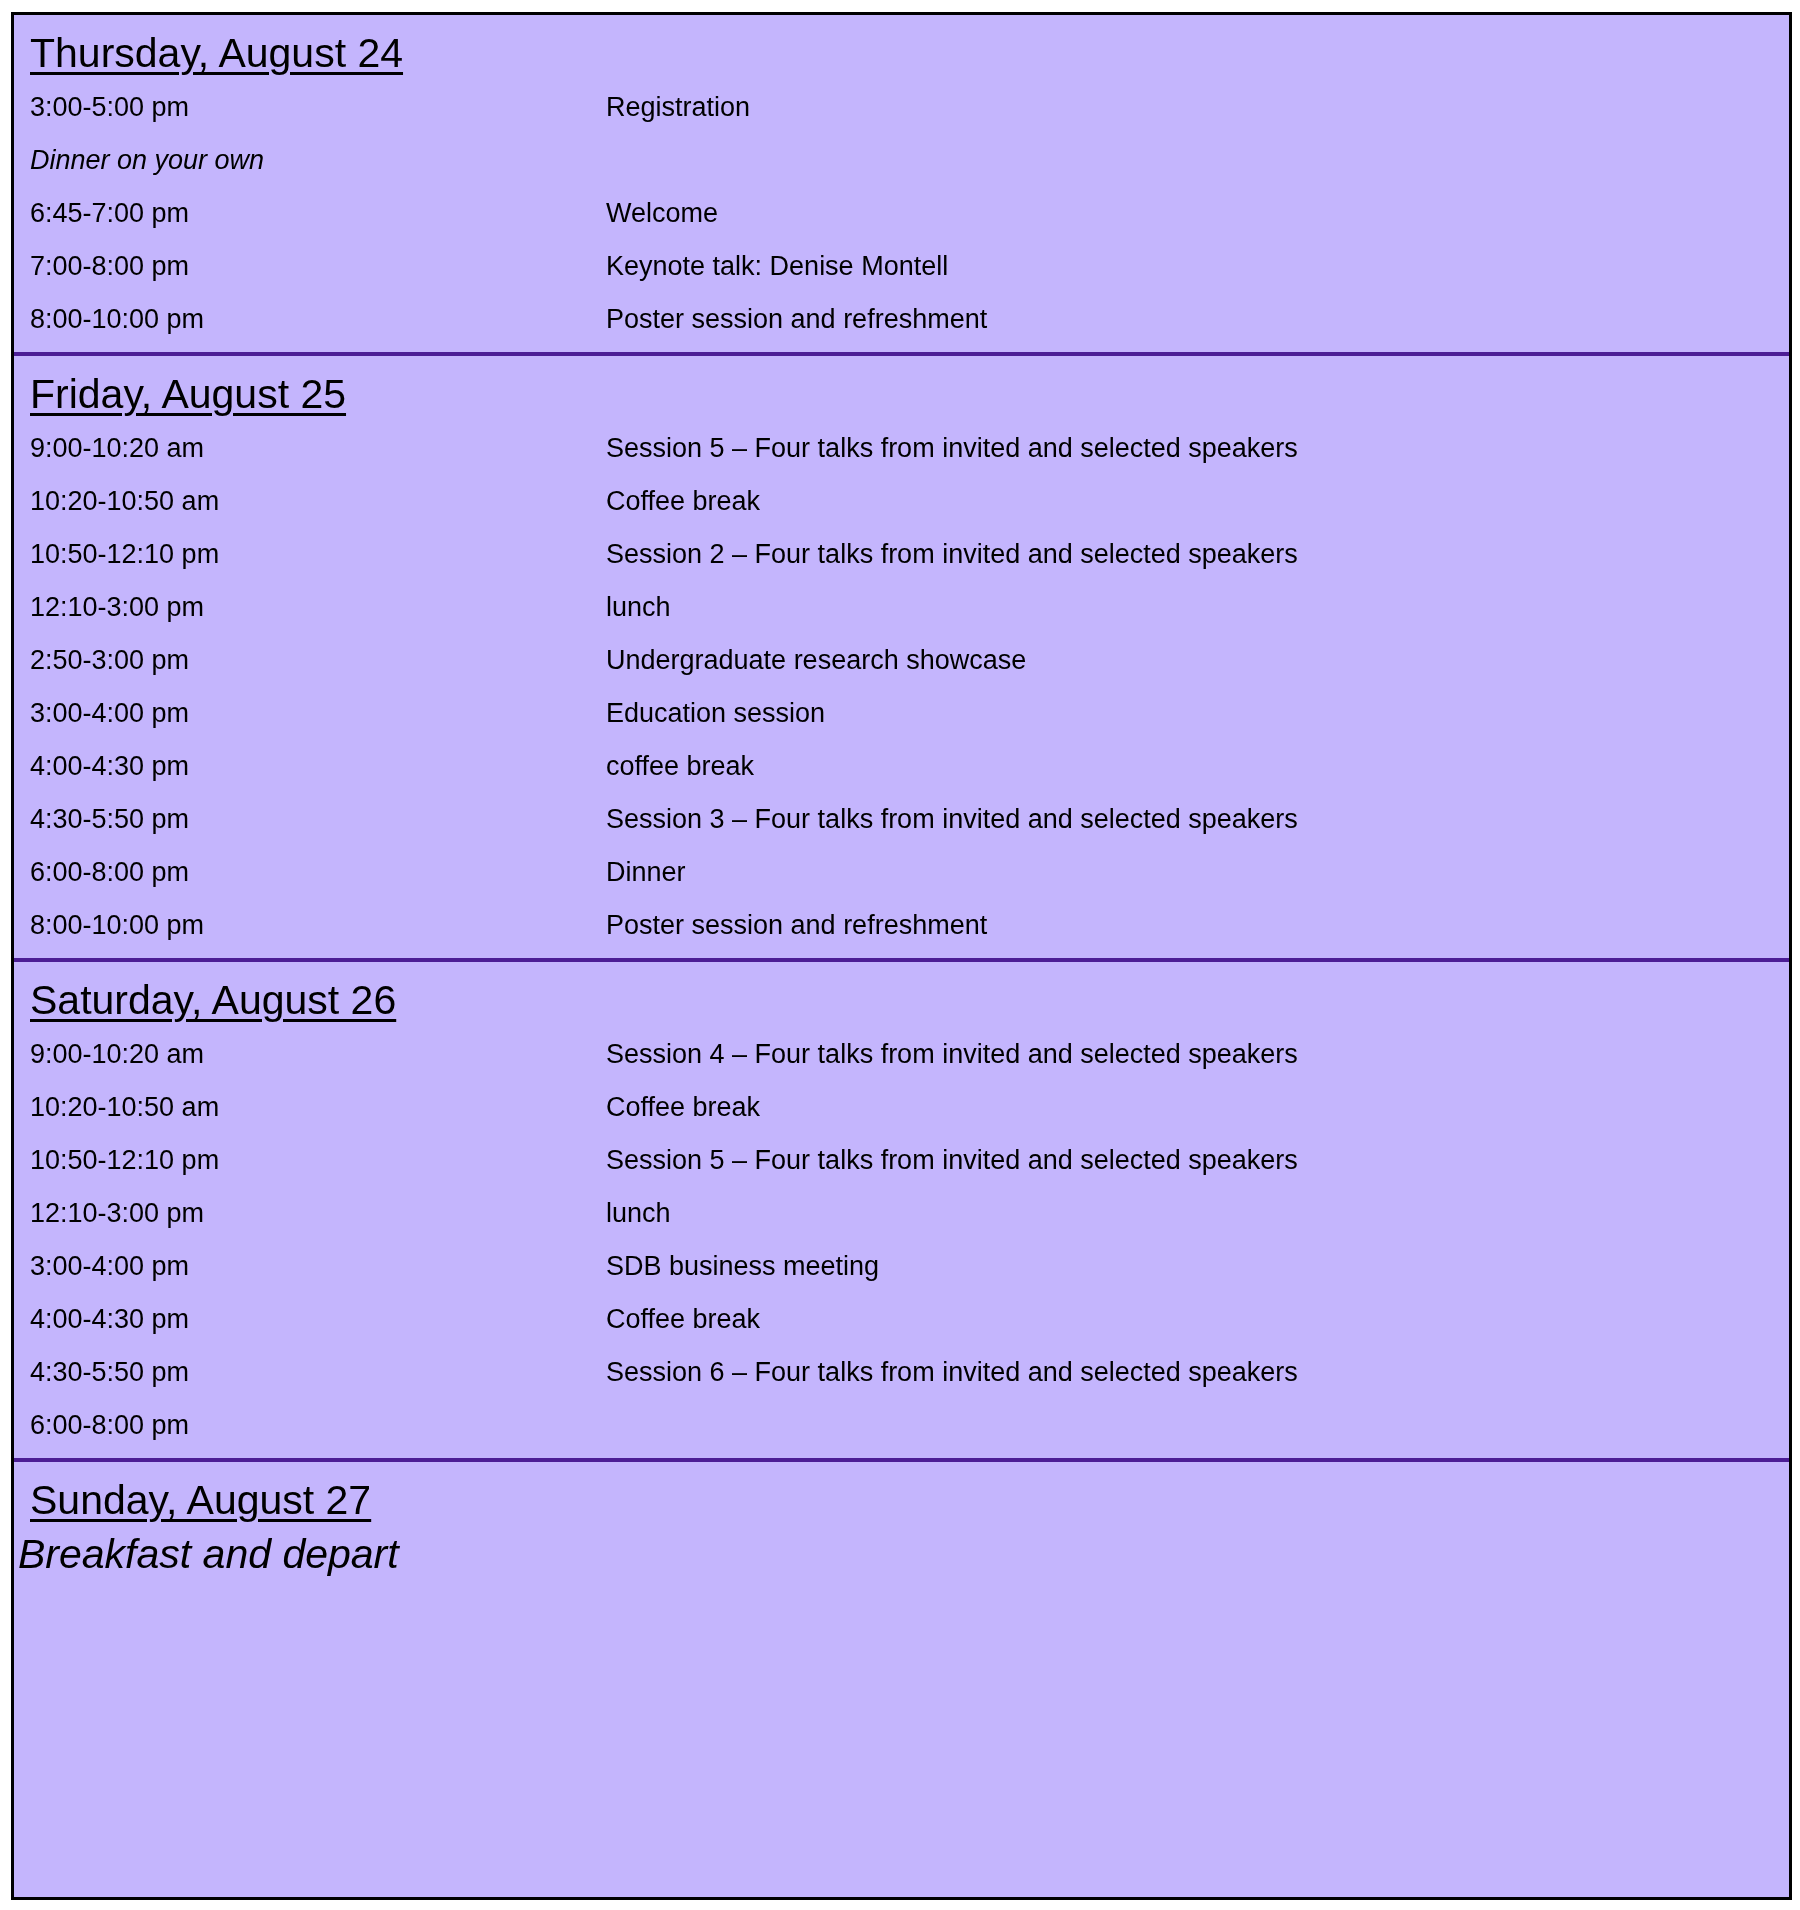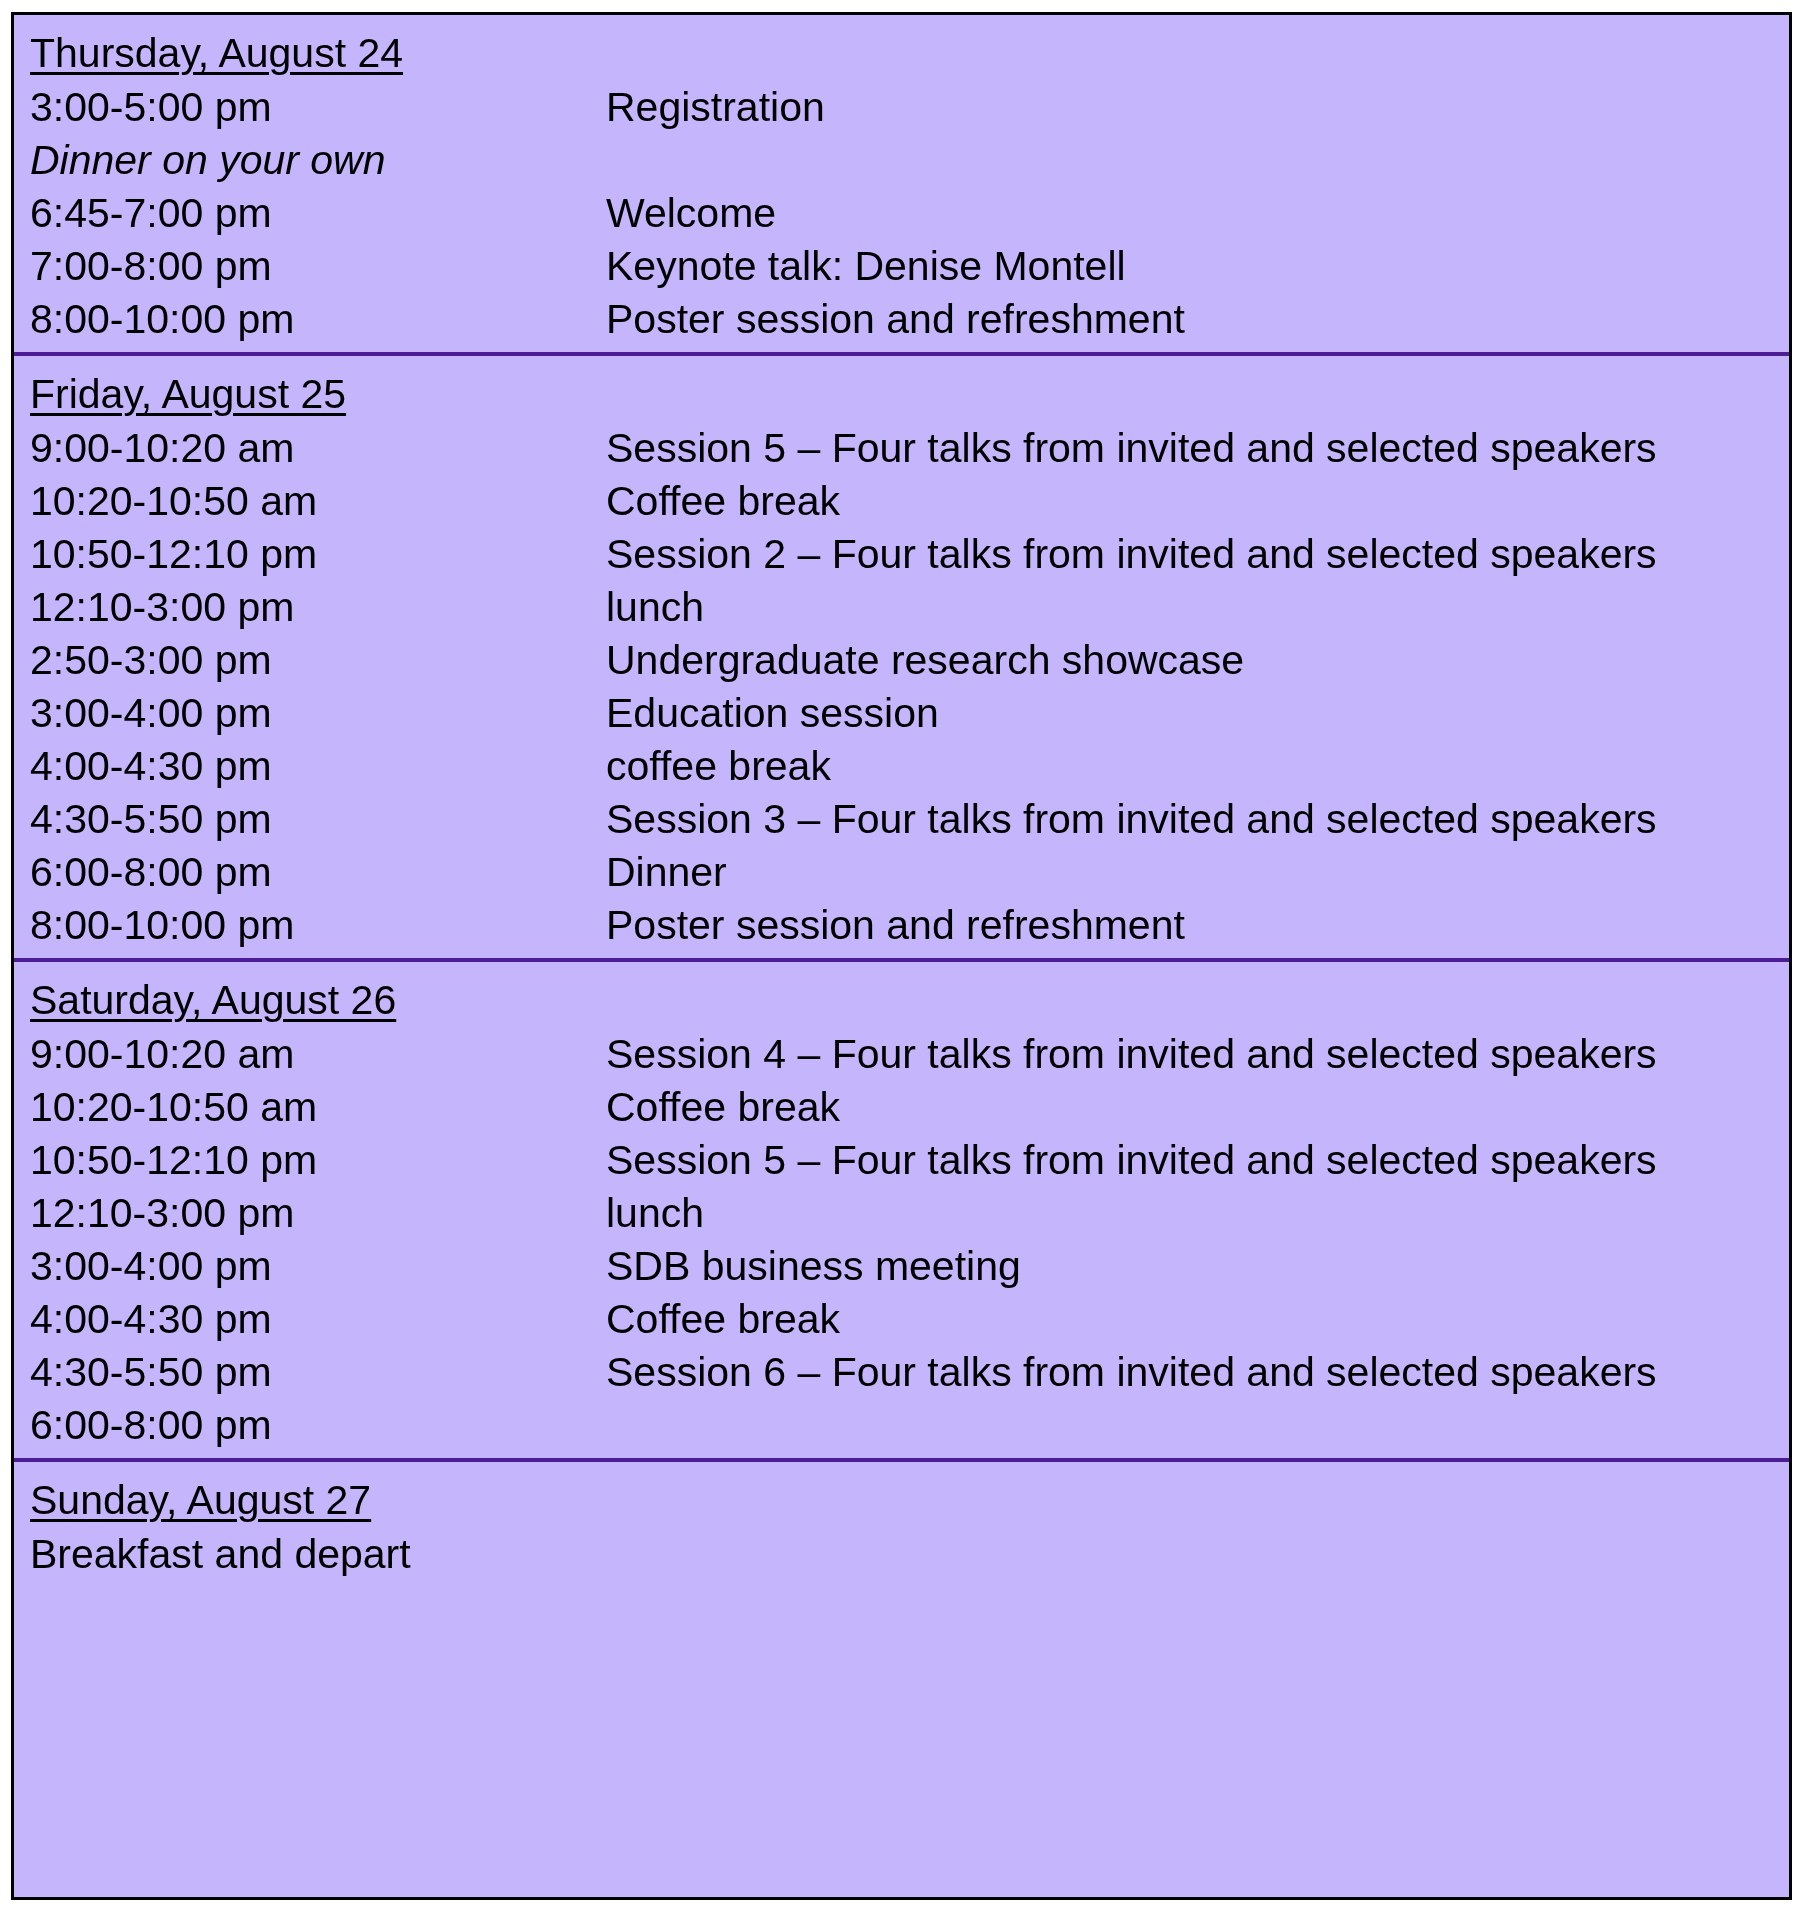--- a/index.html
+++ b/index.html
@@ -51,21 +51,21 @@
   }
 
   .rows {
     padding-bottom: 6px;
   }
 
   .row {
     display: flex;
     align-items: center;
     height: 53px;
-    font-size: 41px;
+    font-size: 27px;
     line-height: 53px;
     white-space: nowrap;
   }
   .row .time {
     width: 552px;
     flex: 0 0 552px;
     padding-left: 16px;
     box-sizing: border-box;
   }
   .row .desc {
@@ -74,23 +74,24 @@
   }
   .row.note .time {
     font-style: italic;
     width: auto;
     flex: 0 0 auto;
   }
 
   .plain-line {
     font-size: 41px;
     line-height: 53px;
-    padding-left: 16px;
+    padding-left: 4px;
     white-space: nowrap;
     padding-bottom: 4px;
+    font-style: italic;
   }
 </style>
 </head>
 <body>
 
 <div id="schedule-table">
 
   <div class="day-section">
     <div class="day-header"><span class="dh-text">Thursday, August 24</span></div>
     <div class="rows">

